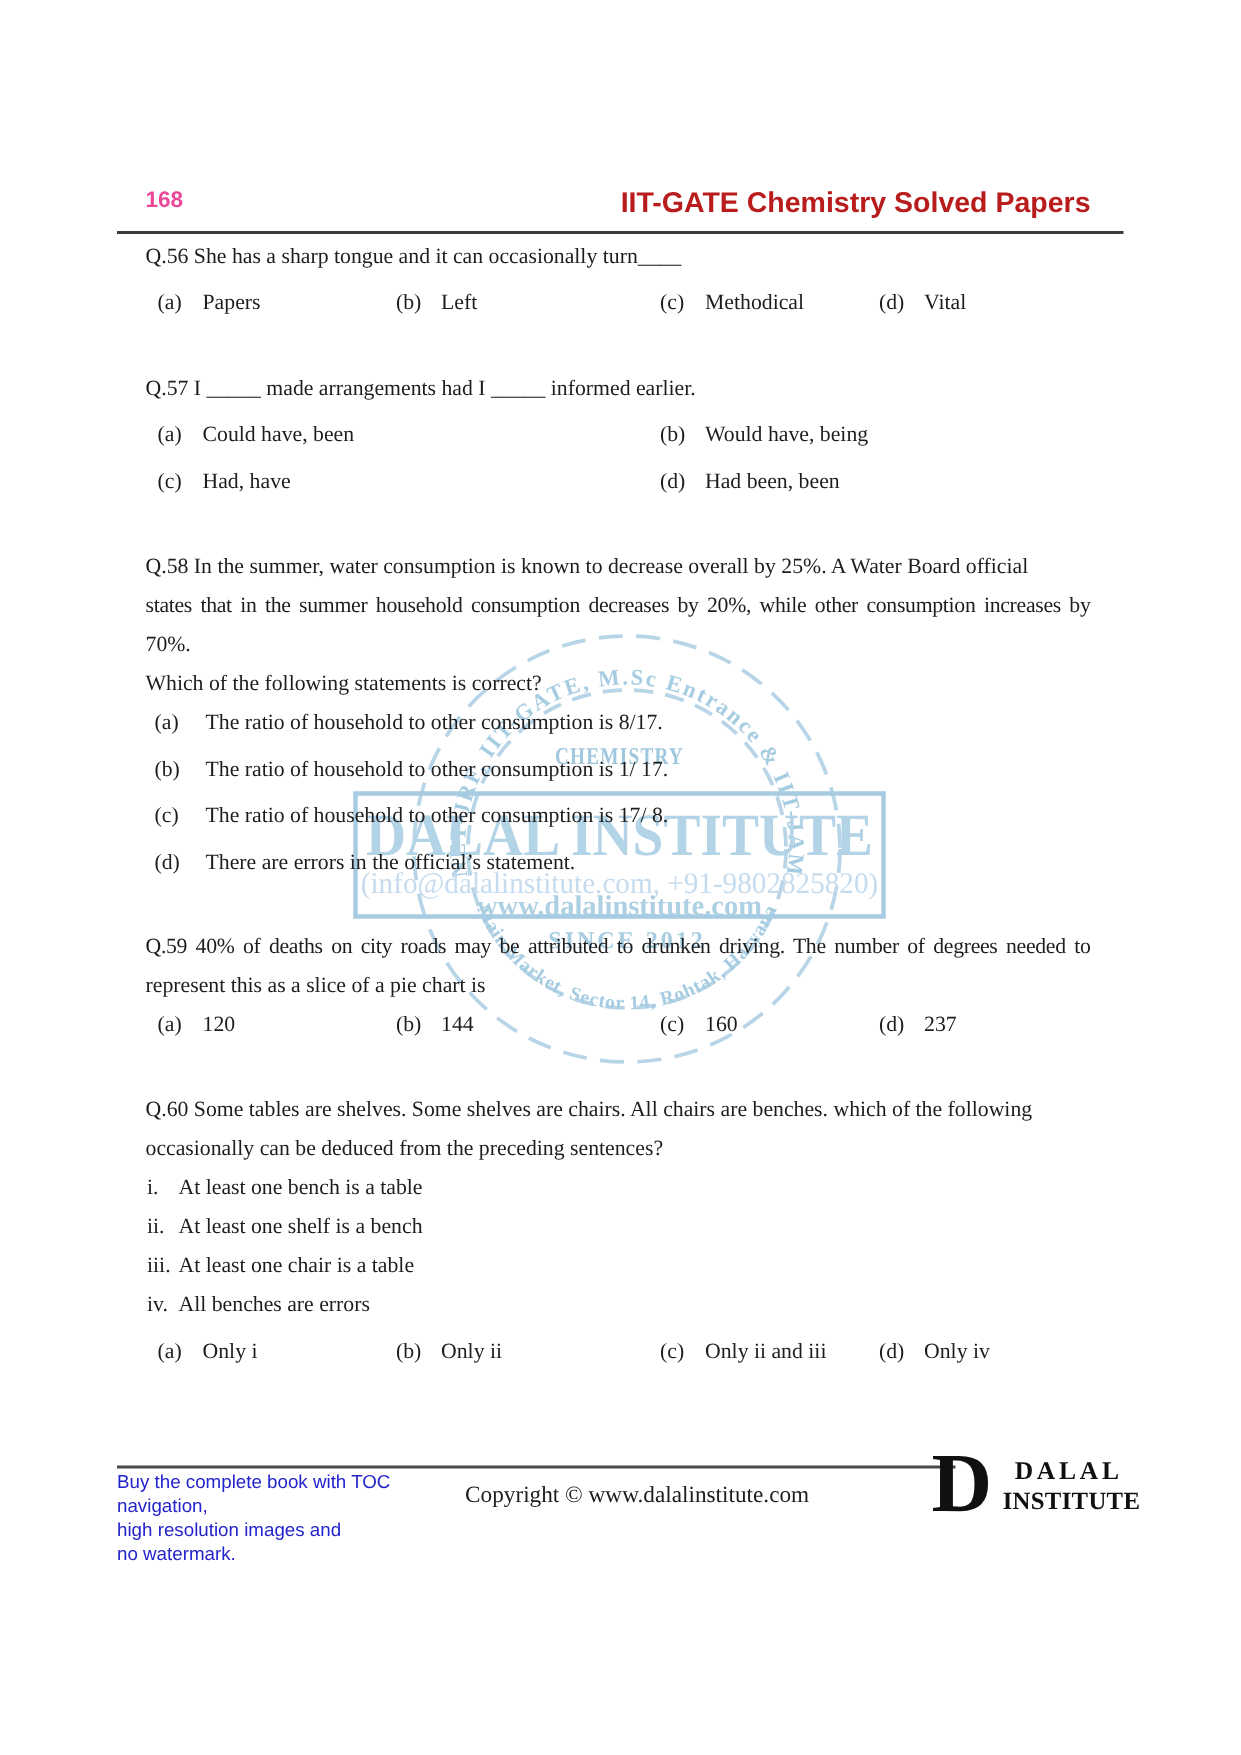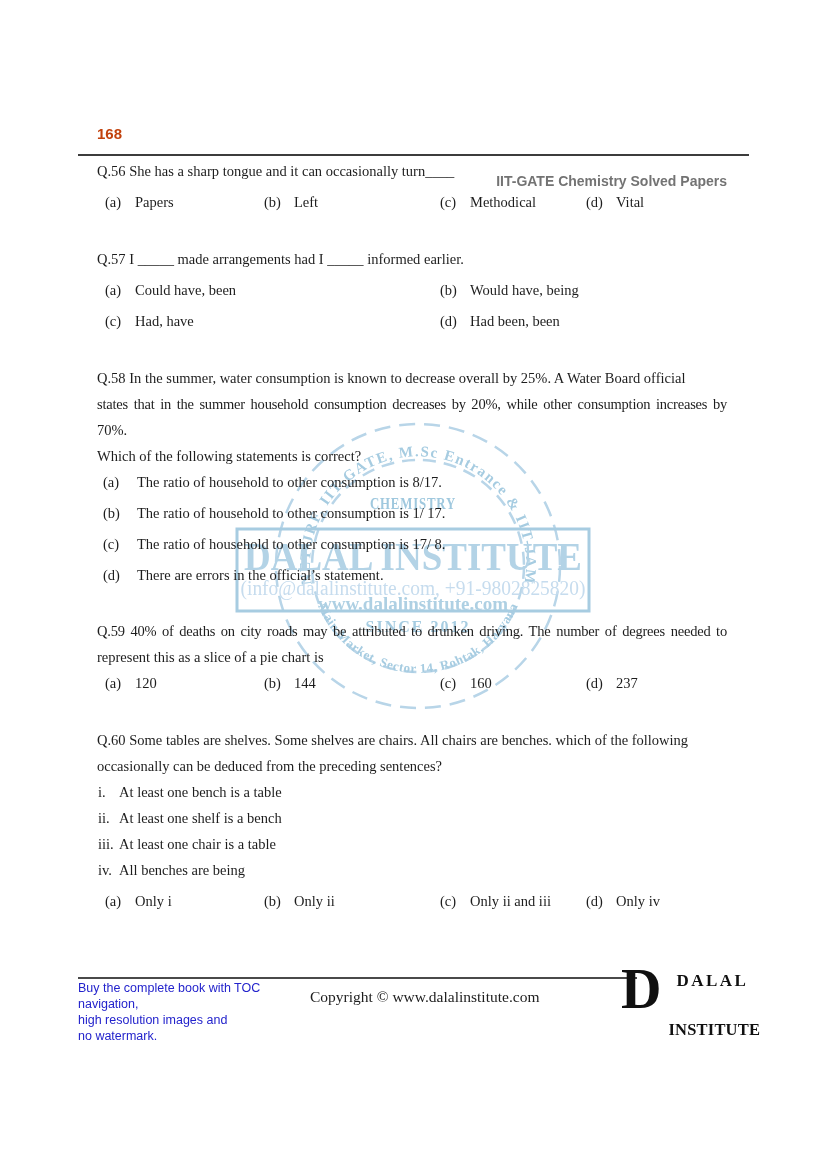--- a/index.html
+++ b/index.html
@@ -10,43 +10,43 @@
   .wm text{font-family:"Liberation Serif",serif;}
   .wmArc{font-size:15px;font-weight:bold;letter-spacing:1.5px;fill:#a6cce1;}
   .wmArcB{font-size:13px;font-weight:bold;letter-spacing:0.5px;fill:#a6cce1;}
   .wmChem{font-size:16px;font-weight:bold;letter-spacing:1px;fill:#9fc8de;}
   .wmBig{font-size:40px;font-weight:bold;fill:#b3d3e6;}
   .wmContact{font-family:"Liberation Sans",sans-serif;font-size:20px;fill:#c6dcee;}
   .wmWww{font-size:19px;font-weight:bold;fill:#aed0e3;}
   .wmSince{font-size:16px;font-weight:bold;letter-spacing:2px;fill:#a6cce1;}
   
   .pgnum{position:absolute;left:97px;top:125px;font-family:"Liberation Sans",sans-serif;
-         font-weight:bold;font-size:15px;color:#c2410c;z-index:1;}
+         font-weight:bold;font-size:15px;color:#ec4899;z-index:1;}
   .htitle{position:absolute;right:100px;top:125px;font-family:"Liberation Sans",sans-serif;
-          font-weight:bold;font-size:14px;color:#737373;z-index:1;margin-top:48px;}
+          font-weight:bold;font-size:19px;color:#b91c1c;z-index:1;}
   .rule{position:absolute;background:#3c3c3c;height:2px;z-index:1;}
   
   .line{position:absolute;left:97px;width:630px;line-height:20px;white-space:nowrap;z-index:1;}
   .line.j{white-space:normal;text-align:justify;text-align-last:justify;letter-spacing:-0.2px;}
   .orow{position:absolute;left:97px;width:630px;height:20px;line-height:20px;z-index:1;}
   .opt{position:absolute;top:0;white-space:nowrap;}
   .opt .ol{display:inline-block;width:30px;}
   .opt .ol.w{width:34px;}
   .o1{left:8px}.o2{left:167px}.o3{left:343px}.o4{left:489px}.oq58{left:6px}
   .litem{position:absolute;left:98px;line-height:20px;white-space:nowrap;z-index:1;}
   .litem .ln{display:inline-block;width:21px;}
   
   .promo{position:absolute;left:78px;top:980px;width:244px;text-align:left;z-index:1;
          font-family:"Liberation Sans",sans-serif;font-size:12.5px;line-height:16px;color:#2323cc;}
   .copyr{position:absolute;left:310px;top:988px;font-size:15.5px;color:#1d1d1d;z-index:1;}
   .logo{position:absolute;left:621px;top:963px;display:flex;align-items:flex-start;z-index:1;color:#101010;}
   .logoD{font-family:"Liberation Serif",serif;font-weight:bold;font-size:56px;line-height:52px;}
   .logoTxt{margin-left:7px;margin-top:8px;font-family:"Liberation Serif",serif;font-weight:bold;}
   .logoTxt .l1{font-size:17px;letter-spacing:2.5px;padding-left:8px;}
-  .logoTxt .l2{font-size:16.5px;letter-spacing:0.2px;margin-top:29px;}
+  .logoTxt .l2{font-size:16.5px;letter-spacing:0.2px;}
 </style>
 </head>
 <body>
 
 <div class="page">
 
   <svg class="wm" width="827" height="1170" viewBox="0 0 827 1170" aria-hidden="true">
     <defs>
       <path id="arcTop" d="M 312,585 A 108,108 0 1 1 524,585" fill="none"></path>
       <path id="arcBot" d="M 317,603 A 108,108 0 0 0 519,603" fill="none"></path>
@@ -113,21 +113,21 @@
     <span class="opt o2"><span class="ol">(b)</span><span>144</span></span>
     <span class="opt o3"><span class="ol">(c)</span><span>160</span></span>
     <span class="opt o4"><span class="ol">(d)</span><span>237</span></span>
   </div>
 
   <div class="line" style="top:730px">Q.60 Some tables are shelves. Some shelves are chairs. All chairs are benches. which of the following</div>
   <div class="line" style="top:756px">occasionally can be deduced from the preceding sentences?</div>
   <div class="litem" style="top:782px"><span class="ln">i.</span><span>At least one bench is a table</span></div>
   <div class="litem" style="top:808px"><span class="ln">ii.</span><span>At least one shelf is a bench</span></div>
   <div class="litem" style="top:834px"><span class="ln">iii.</span><span>At least one chair is a table</span></div>
-  <div class="litem" style="top:860px"><span class="ln">iv.</span><span>All benches are being</span></div>
+  <div class="litem" style="top:860px"><span class="ln">iv.</span><span>All benches are errors</span></div>
   <div class="orow" style="top:891px">
     <span class="opt o1"><span class="ol">(a)</span><span>Only i</span></span>
     <span class="opt o2"><span class="ol">(b)</span><span>Only ii</span></span>
     <span class="opt o3"><span class="ol">(c)</span><span>Only ii and iii</span></span>
     <span class="opt o4"><span class="ol">(d)</span><span>Only iv</span></span>
   </div>
 
   <div class="rule" style="left:78px;top:977px;width:559px;background:#4a4a4a;"></div>
   <div class="promo">
     <div>Buy the complete book with TOC navigation,</div>

